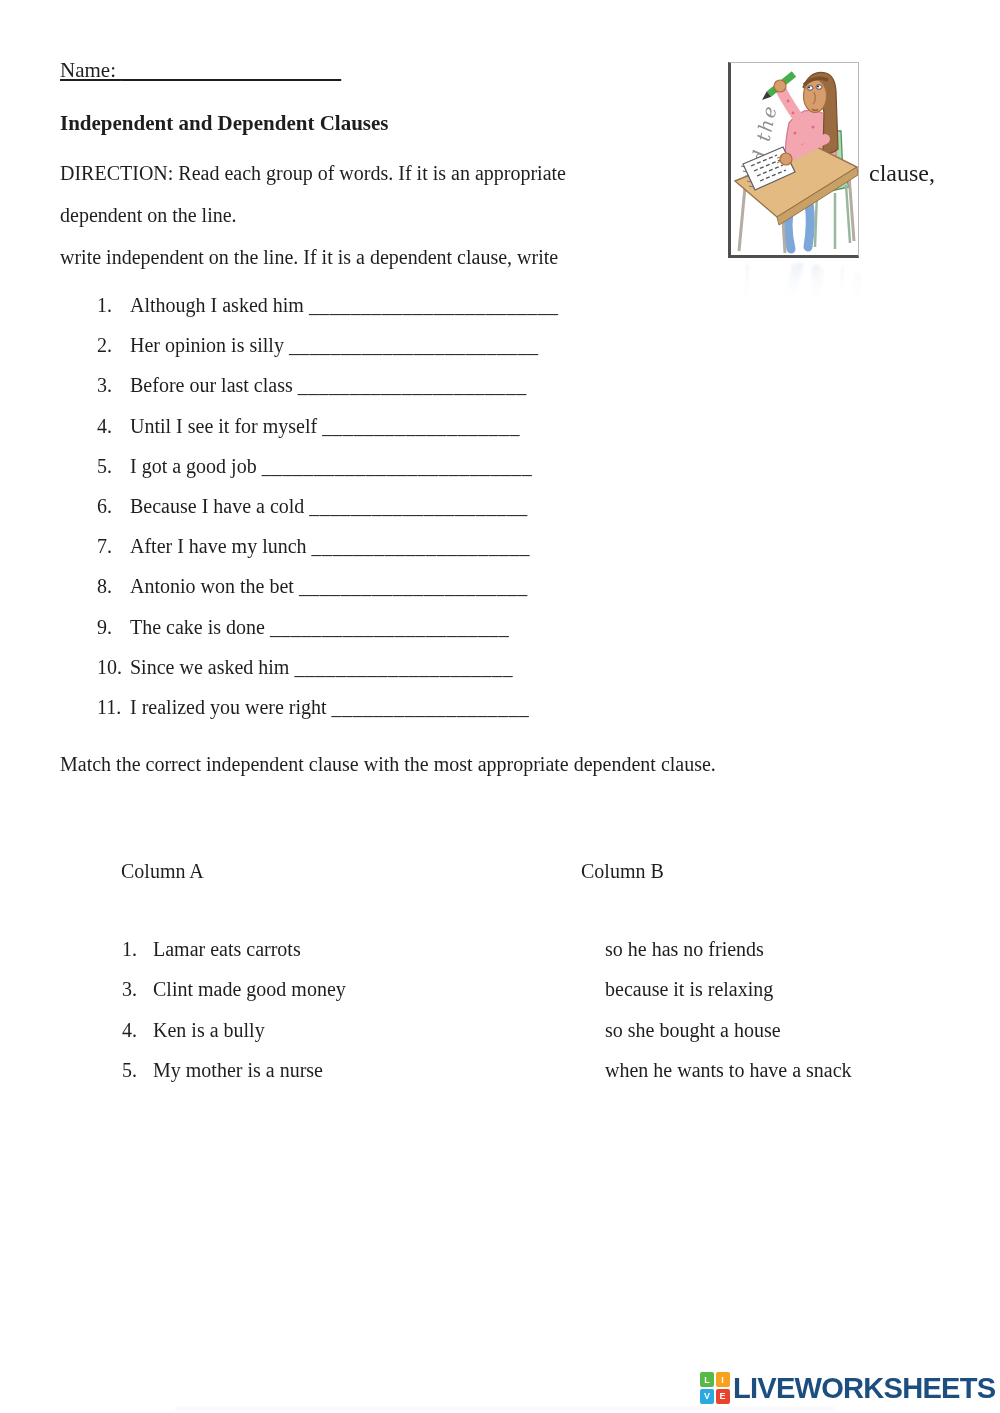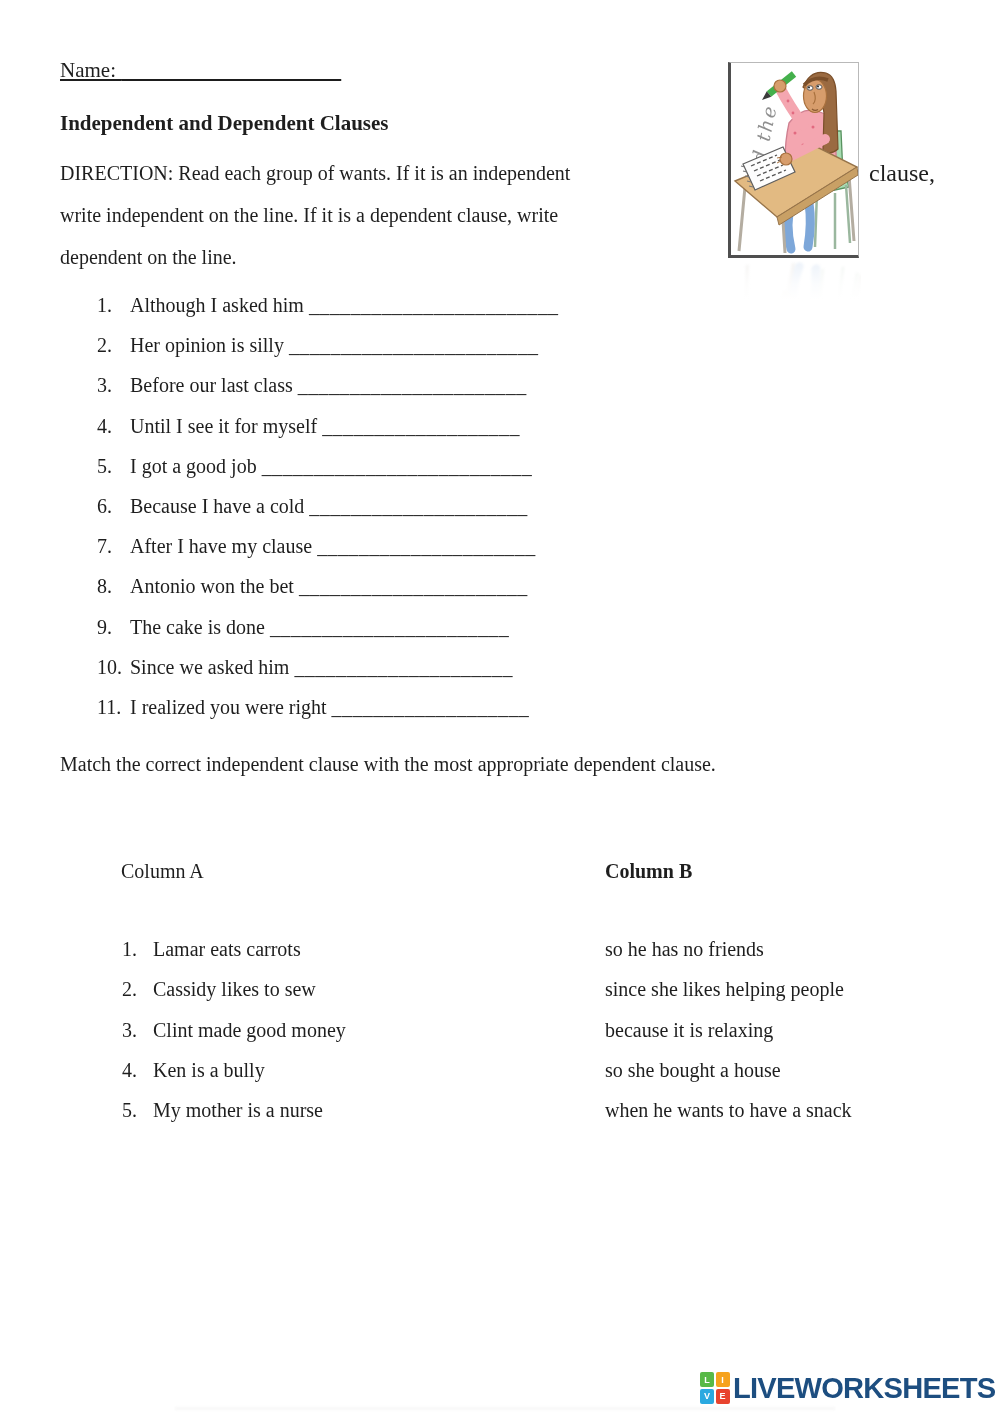--- a/index.html
+++ b/index.html
@@ -28,21 +28,21 @@
   .refl-fade{position:absolute;inset:0;background:linear-gradient(to bottom,rgba(255,255,255,.35),rgba(255,255,255,.85) 55%,#ffffff 92%);}
   
   .ex-list{left:8px;top:285px;width:1000px;}
   .ex-item{padding-left:89px;line-height:40.2px;font-size:20px;white-space:nowrap;}
   .ex-item .num{display:inline-block;width:33px;}
   .blank{letter-spacing:.4px;}
   
   .match-instruction{left:60px;top:749px;font-size:20px;line-height:30px;white-space:nowrap;}
   .col-headers{left:0;top:856px;width:1000px;height:30px;font-size:20px;line-height:30px;padding-left:36px;}
   .col-a-h{position:absolute;left:121px;}
-  .col-b-h{position:absolute;left:605px;font-weight:bold;}
+  .col-b-h{position:absolute;left:581px;}
   .match-list{left:0;top:929px;width:1000px;}
   .m-row{position:relative;line-height:40.3px;font-size:20px;white-space:nowrap;}
   .m-row .m-num{display:inline-block;margin-left:122px;width:31px;}
   .m-row .m-b{position:absolute;left:605px;top:0;}
   
   .footer-logo{left:700px;top:1370px;height:36px;display:flex;align-items:center;gap:3px;cursor:pointer;}
   .logo-grid{display:grid;grid-template-columns:14px 14px;grid-template-rows:15px 15px;gap:1.5px;}
   .logo-sq{display:flex;align-items:center;justify-content:center;color:#fff;
     font-family:"Liberation Sans", sans-serif;font-weight:700;font-size:9px;border-radius:2px;}
   .logo-text{
@@ -55,23 +55,23 @@
 <body>
 
 <div class="abs name-row">
   <span>Name:</span>
   <span class="name-blank">____________________</span>
 </div>
 
 <div class="abs ws-title">Independent and Dependent Clauses</div>
 
 <div class="abs direction">
-  <div class="dline">DIRECTION: Read each group of wants. If it is an independent</div>
+  <div class="dline">DIRECTION: Read each group of words. If it is an appropriate</div>
+  <div class="dline">dependent on the line.</div>
   <div class="dline">write independent on the line. If it is a dependent clause, write</div>
-  <div class="dline">dependent on the line.</div>
 </div>
 <div class="abs clause-word">clause,</div>
 
 <div class="abs clipart-wrap">
   <svg width="127" height="192" viewBox="0 0 127 192" xmlns="http://www.w3.org/2000/svg">
     <g id="clip-scene">
       <text transform="translate(28,128) rotate(-78)" font-size="19" font-style="italic" font-family="DejaVu Serif, serif" fill="#8f8f8f" letter-spacing="2">and the</text>
 
       <g>
         <path d="M102,68 L110,68 L112,112 L102,114 Z" fill="#a8dcb2" stroke="#58925f" stroke-width="1.3"></path>
@@ -186,21 +186,21 @@
       <span class="num">5.</span><span>I got a good job</span>
       <span class="blank">__________________________</span>
     </div>
 
     <div class="ex-item">
       <span class="num">6.</span><span>Because I have a cold</span>
       <span class="blank">_____________________</span>
     </div>
 
     <div class="ex-item">
-      <span class="num">7.</span><span>After I have my clause</span>
+      <span class="num">7.</span><span>After I have my lunch</span>
       <span class="blank">_____________________</span>
     </div>
 
     <div class="ex-item">
       <span class="num">8.</span><span>Antonio won the bet</span>
       <span class="blank">______________________</span>
     </div>
 
     <div class="ex-item">
       <span class="num">9.</span><span>The cake is done</span>
@@ -225,24 +225,20 @@
   <span class="col-b-h">Column B</span>
 </div>
 
 <div class="abs match-list">
 
     <div class="m-row">
       <span class="m-num">1.</span><span class="m-a">Lamar eats carrots</span>
       <span class="m-b">so he has no friends</span>
     </div>
 
-    <div class="m-row">
-      <span class="m-num">2.</span><span class="m-a">Cassidy likes to sew</span>
-      <span class="m-b">since she likes helping people</span>
-    </div>
 
     <div class="m-row">
       <span class="m-num">3.</span><span class="m-a">Clint made good money</span>
       <span class="m-b">because it is relaxing</span>
     </div>
 
     <div class="m-row">
       <span class="m-num">4.</span><span class="m-a">Ken is a bully</span>
       <span class="m-b">so she bought a house</span>
     </div>

